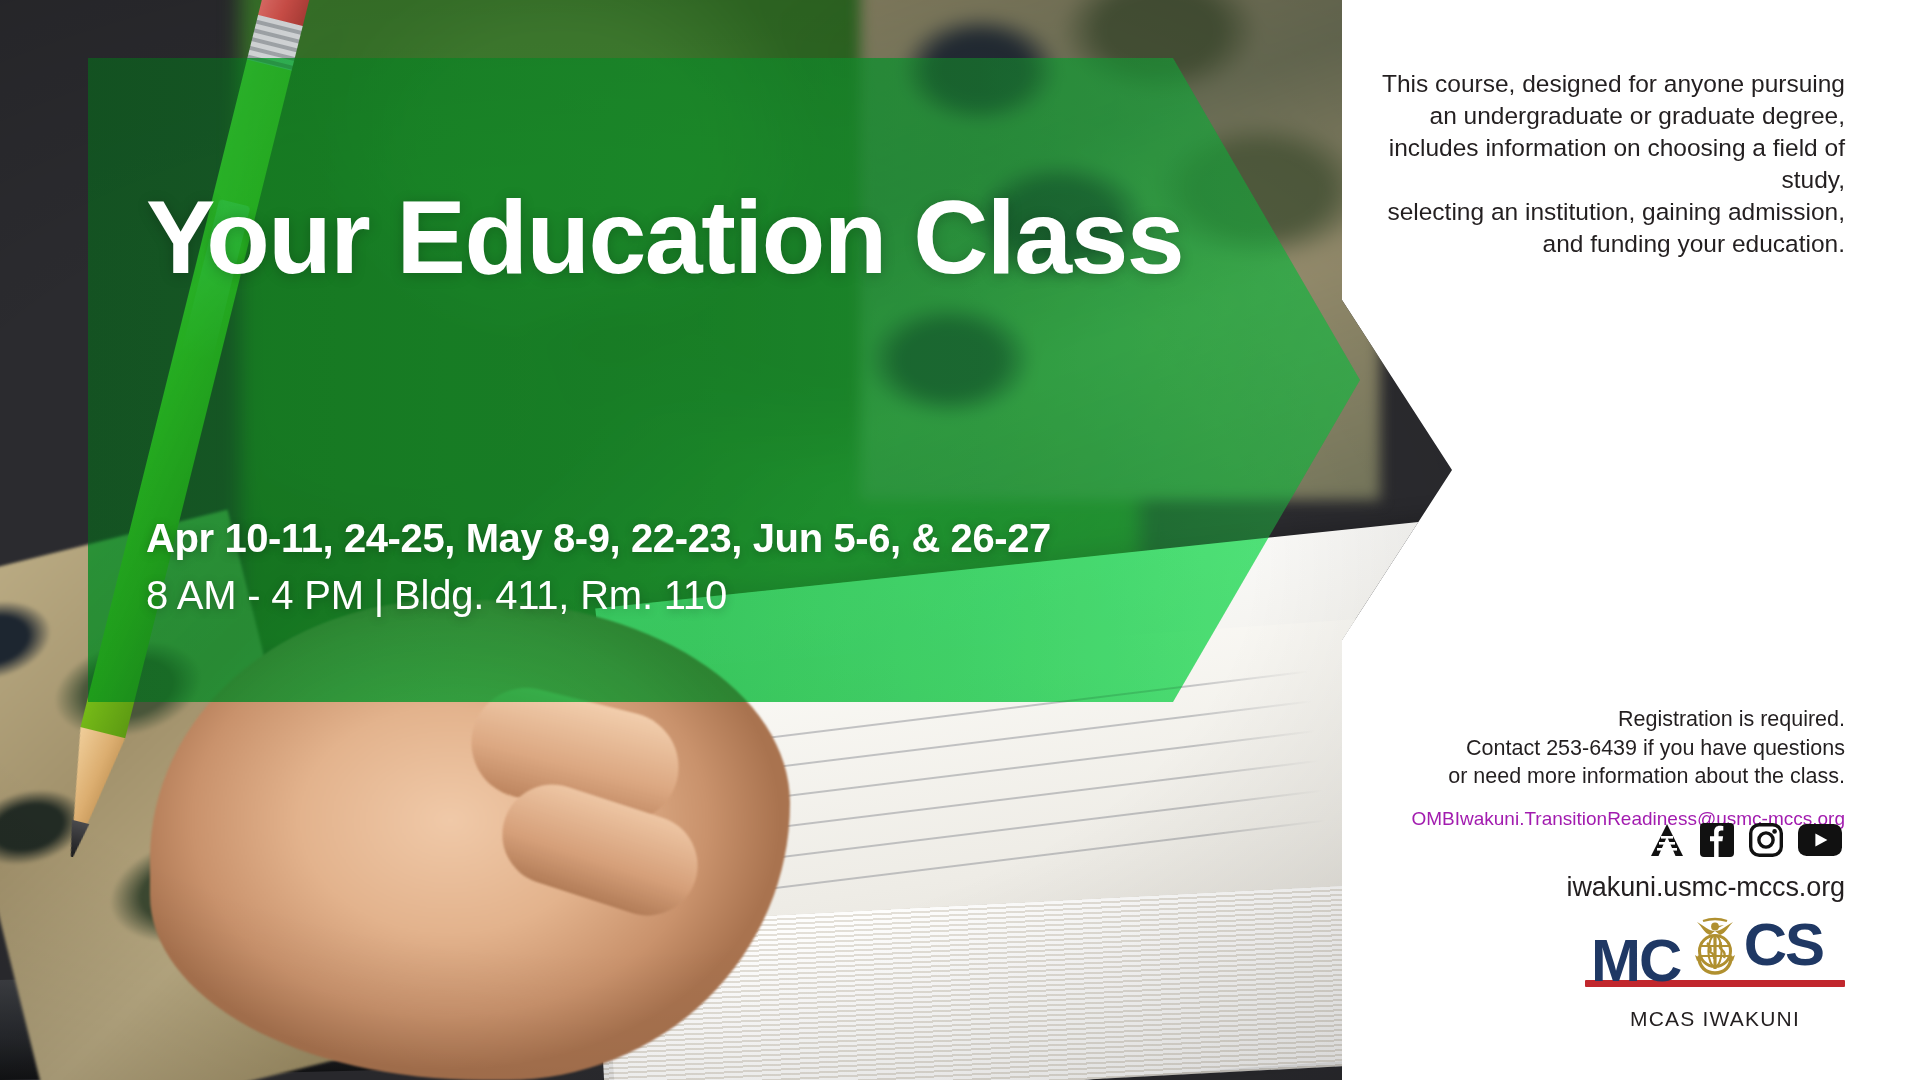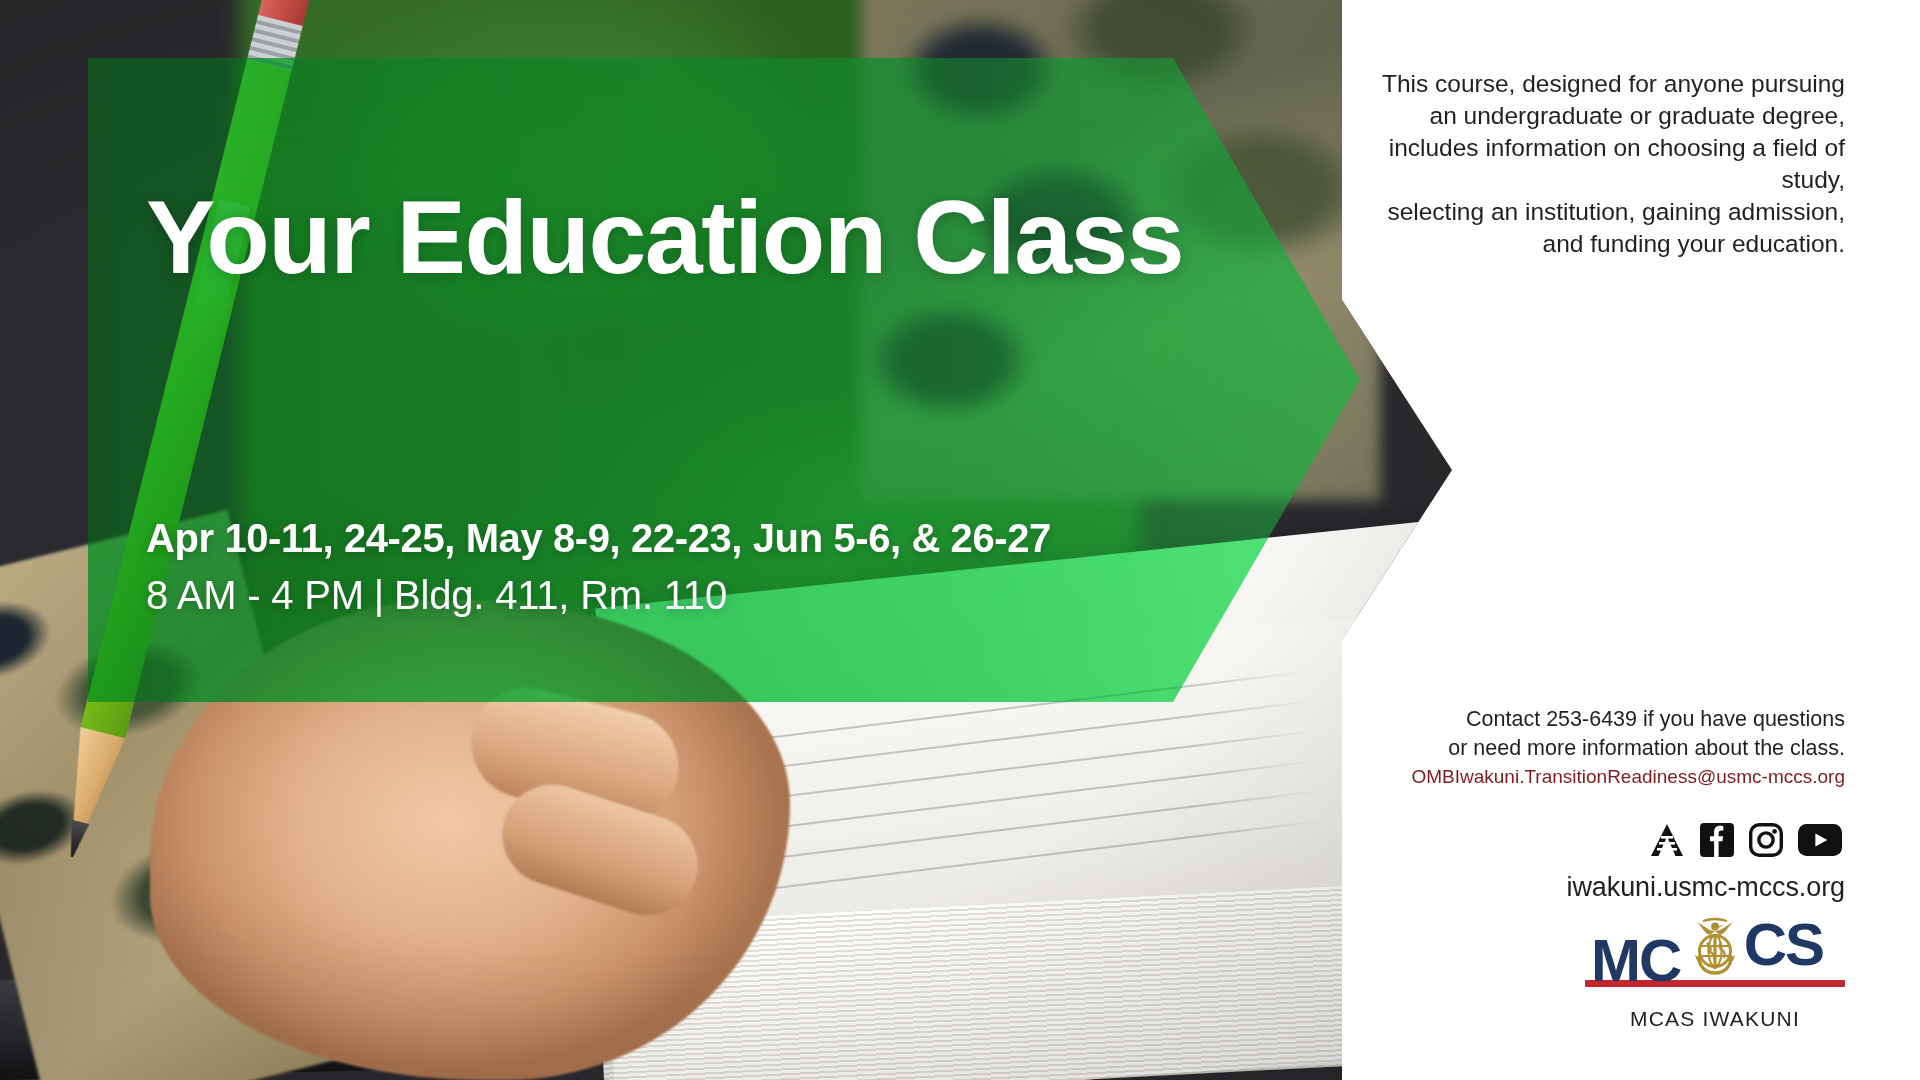--- a/index.html
+++ b/index.html
@@ -197,21 +197,21 @@
   .course-desc {
     position:absolute; right:75px; top:68px; width:480px;
     text-align:right; color:#231f20; font-size:24.5px; line-height:1.31;
   }
   .course-desc span { display:block; }
 
   .contact-block {
     position:absolute; right:75px; top:705px; width:480px; text-align:right;
   }
   .contact-block .c1 { color:#231f20; font-size:21.5px; line-height:1.33; display:block; }
-  .contact-block .c-email { color:#7f1d1d; font-size:19px; line-height:1.5; display:block; margin-top:1px; }
+  .contact-block .c-email { color:#a21caf; font-size:19px; line-height:1.5; display:block; margin-top:14px; }
 
   .social-row {
     position:absolute; right:78px; top:823px; width:250px;
     display:flex; justify-content:flex-end; align-items:center; gap:15px;
   }
   .social-row svg { display:block; }
 
   .website {
     position:absolute; right:75px; top:872px; width:480px; text-align:right;
     color:#231f20; font-size:27px; letter-spacing:-.1px;
@@ -281,20 +281,21 @@
 
     <div class="course-desc">
       <span>This course, designed for anyone pursuing</span>
       <span>an undergraduate or graduate degree,</span>
       <span>includes information on choosing a field of study,</span>
       <span>selecting an institution, gaining admission,</span>
       <span>and funding your education.</span>
     </div>
 
     <div class="contact-block">
+      <span class="c1">Registration is required.</span>
       <span class="c1">Contact 253-6439 if you have questions</span>
       <span class="c1">or need more information about the class.</span>
       <span class="c-email">OMBIwakuni.TransitionReadiness@usmc-mccs.org</span>
     </div>
 
     <div class="social-row">
 
       <a href="#" aria-label="MCCS App">
         <svg width="36" height="34" viewBox="0 0 36 34" aria-hidden="true">
           <path d="M18 1 L34 33 L26.5 33 L18 13.5 L9.5 33 L2 33 Z" fill="#111111"></path>

